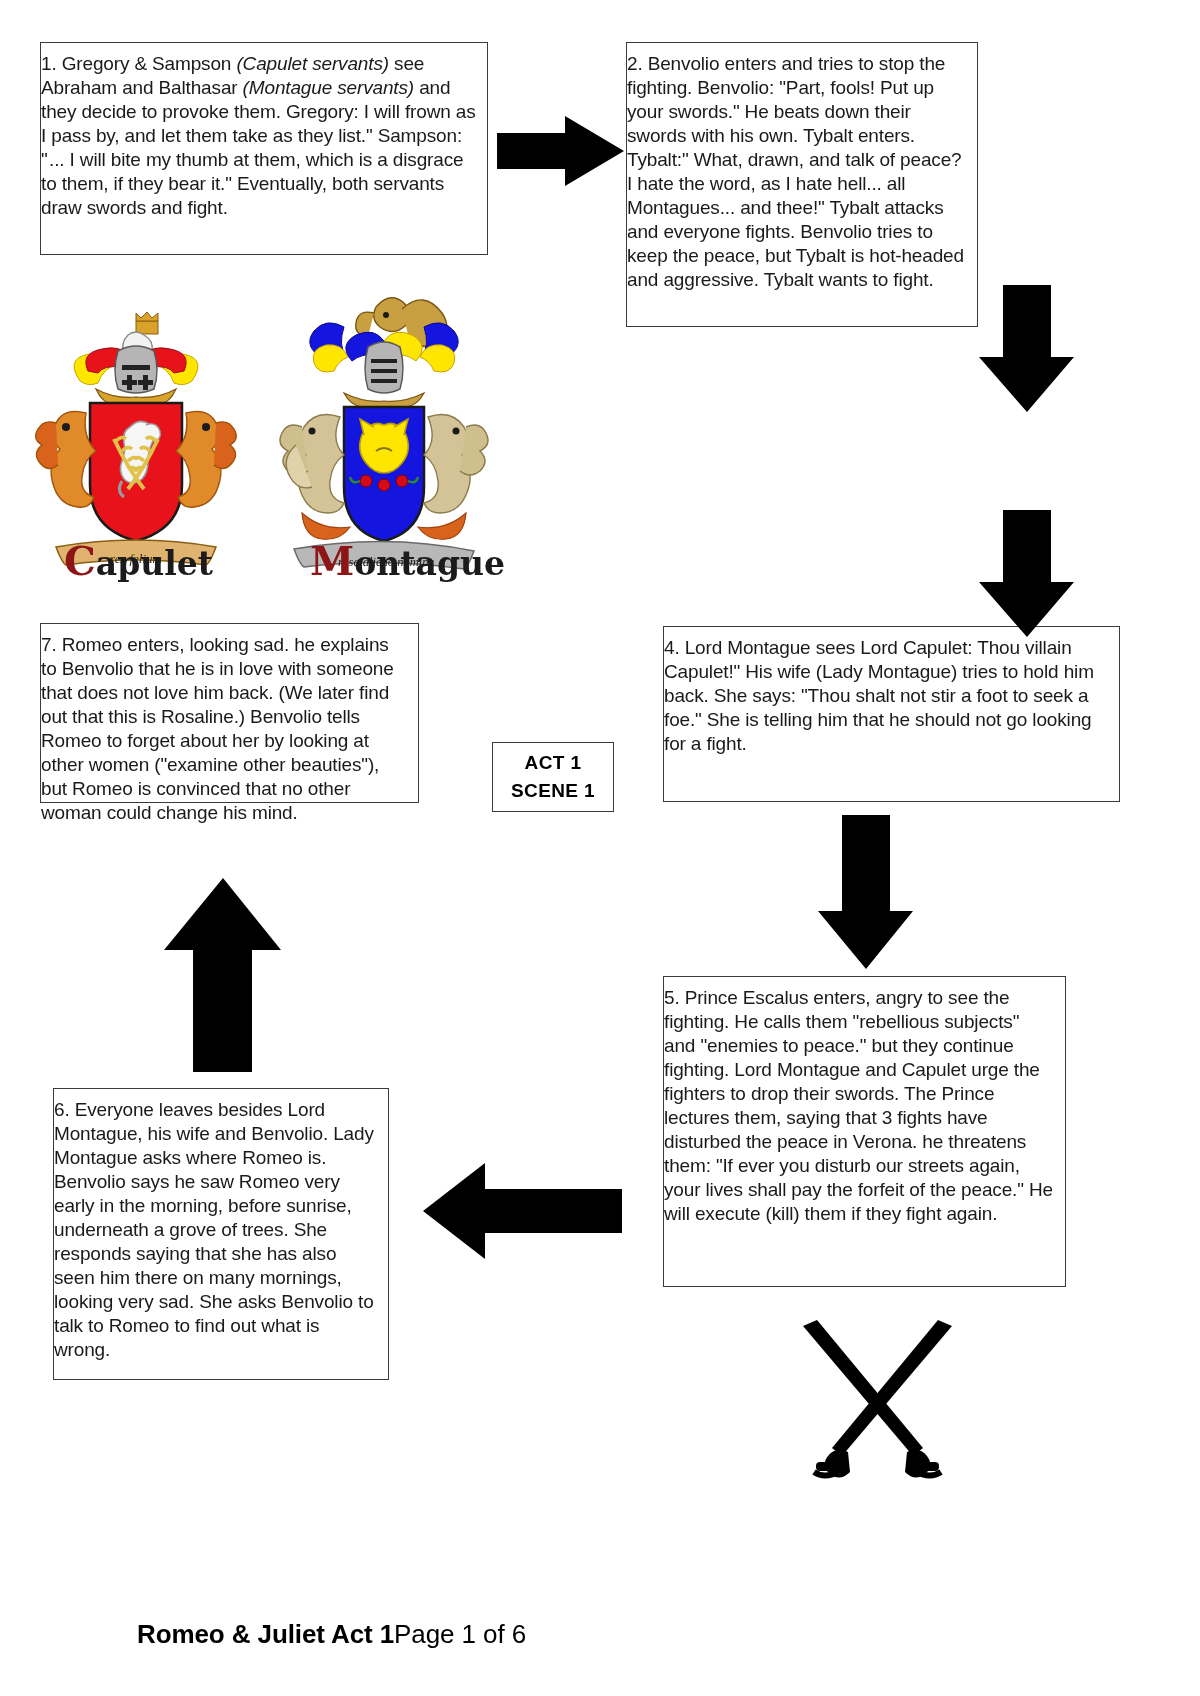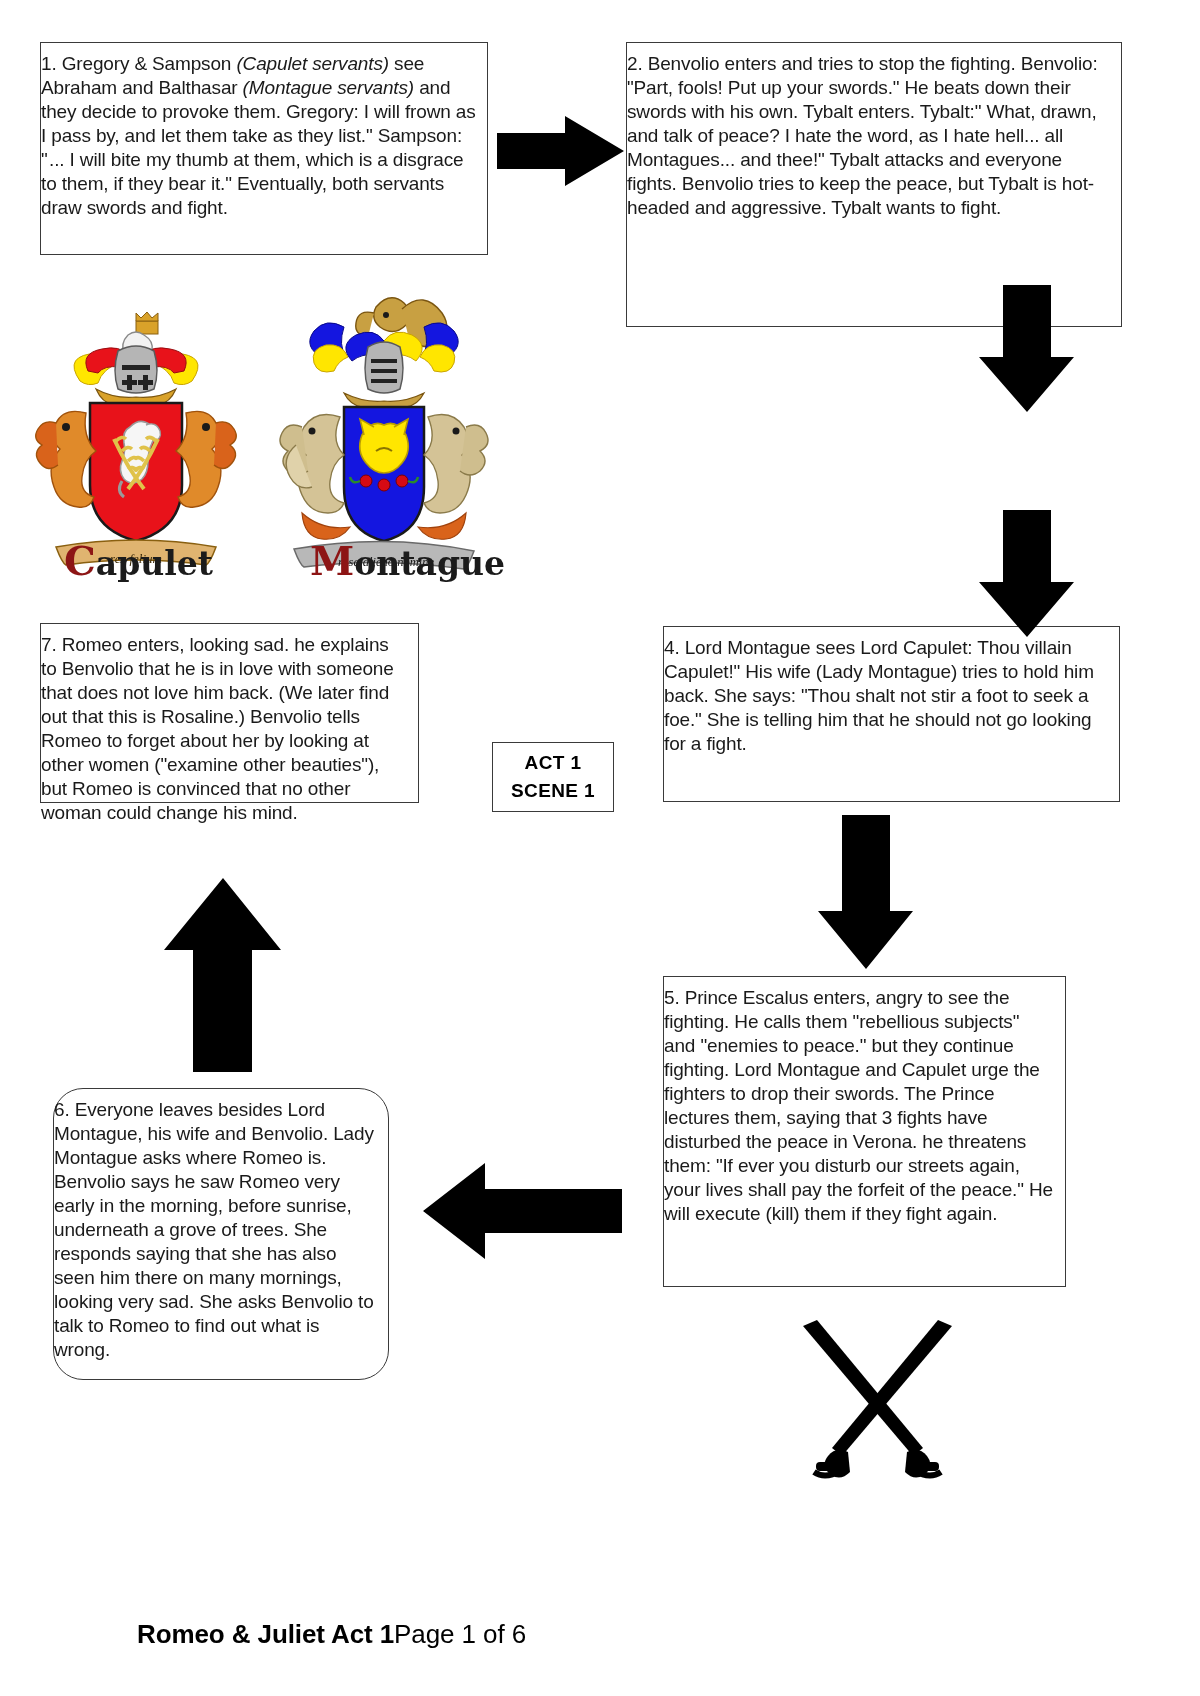--- a/index.html
+++ b/index.html
@@ -26,25 +26,25 @@
     font-size: 19px;
     line-height: 1.265;
     color: #1a1a1a;
     letter-spacing: -0.15px;
     font-family: "Liberation Sans", sans-serif;
   }
   .box em { font-style: italic; }
 
   
   #box1 { left: 40px;  top: 42px;   width: 448px; height: 213px; }
-  #box2 { left: 626px; top: 42px;   width: 496px; height: 285px; }
+  #box2 { left: 626px; top: 42px;   width: 352px; height: 285px; }
   #box3 { left: 626px; top: 398px;  width: 440px; height: 152px; }
   #box4 { left: 663px; top: 626px;  width: 457px; height: 176px; }
   #box5 { left: 663px; top: 976px;  width: 403px; height: 311px; }
-  #box6 { left: 53px;  top: 1088px; width: 336px; height: 292px; border-radius: 30px; }
+  #box6 { left: 53px;  top: 1088px; width: 336px; height: 292px; }
   #box7 { left: 40px;  top: 623px;  width: 379px; height: 180px; }
 
   #actbox {
     position: absolute;
     left: 492px; top: 742px;
     width: 122px; height: 70px;
     border: 1.5px solid #3a3a3a;
     box-sizing: border-box;
     display: flex;
     flex-direction: column;

